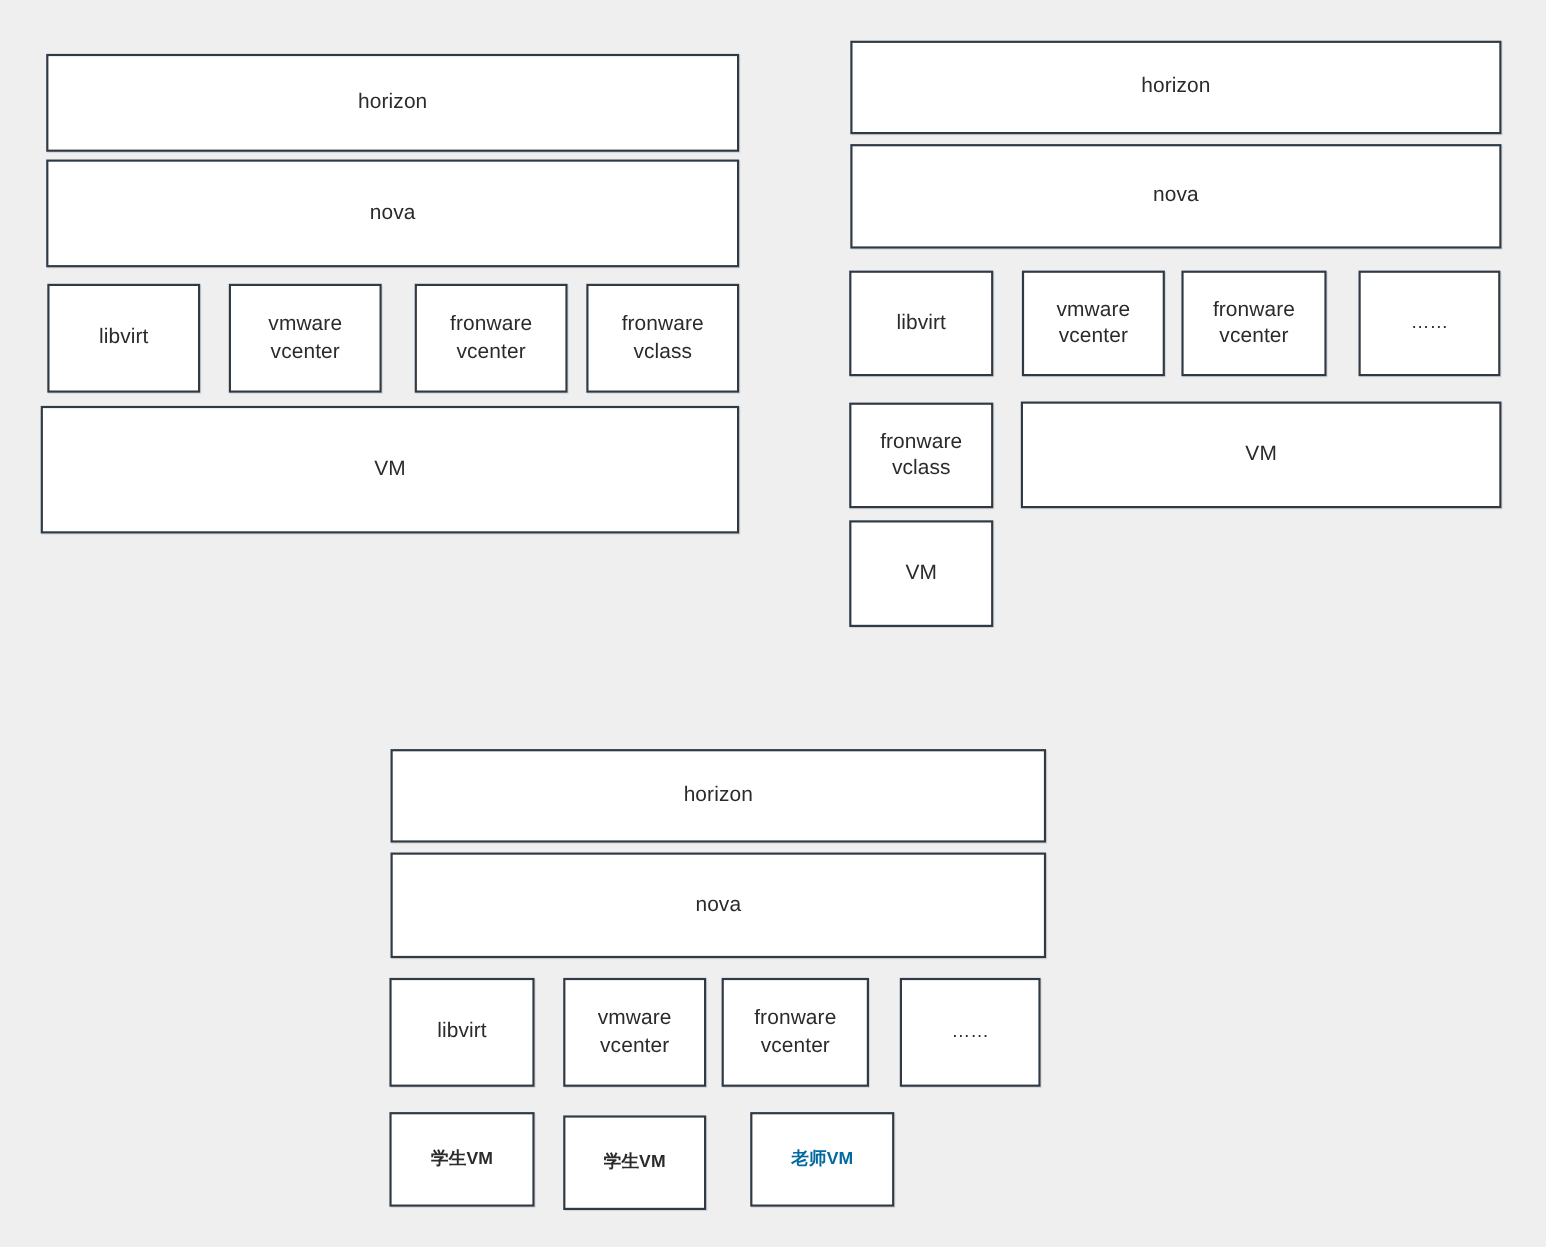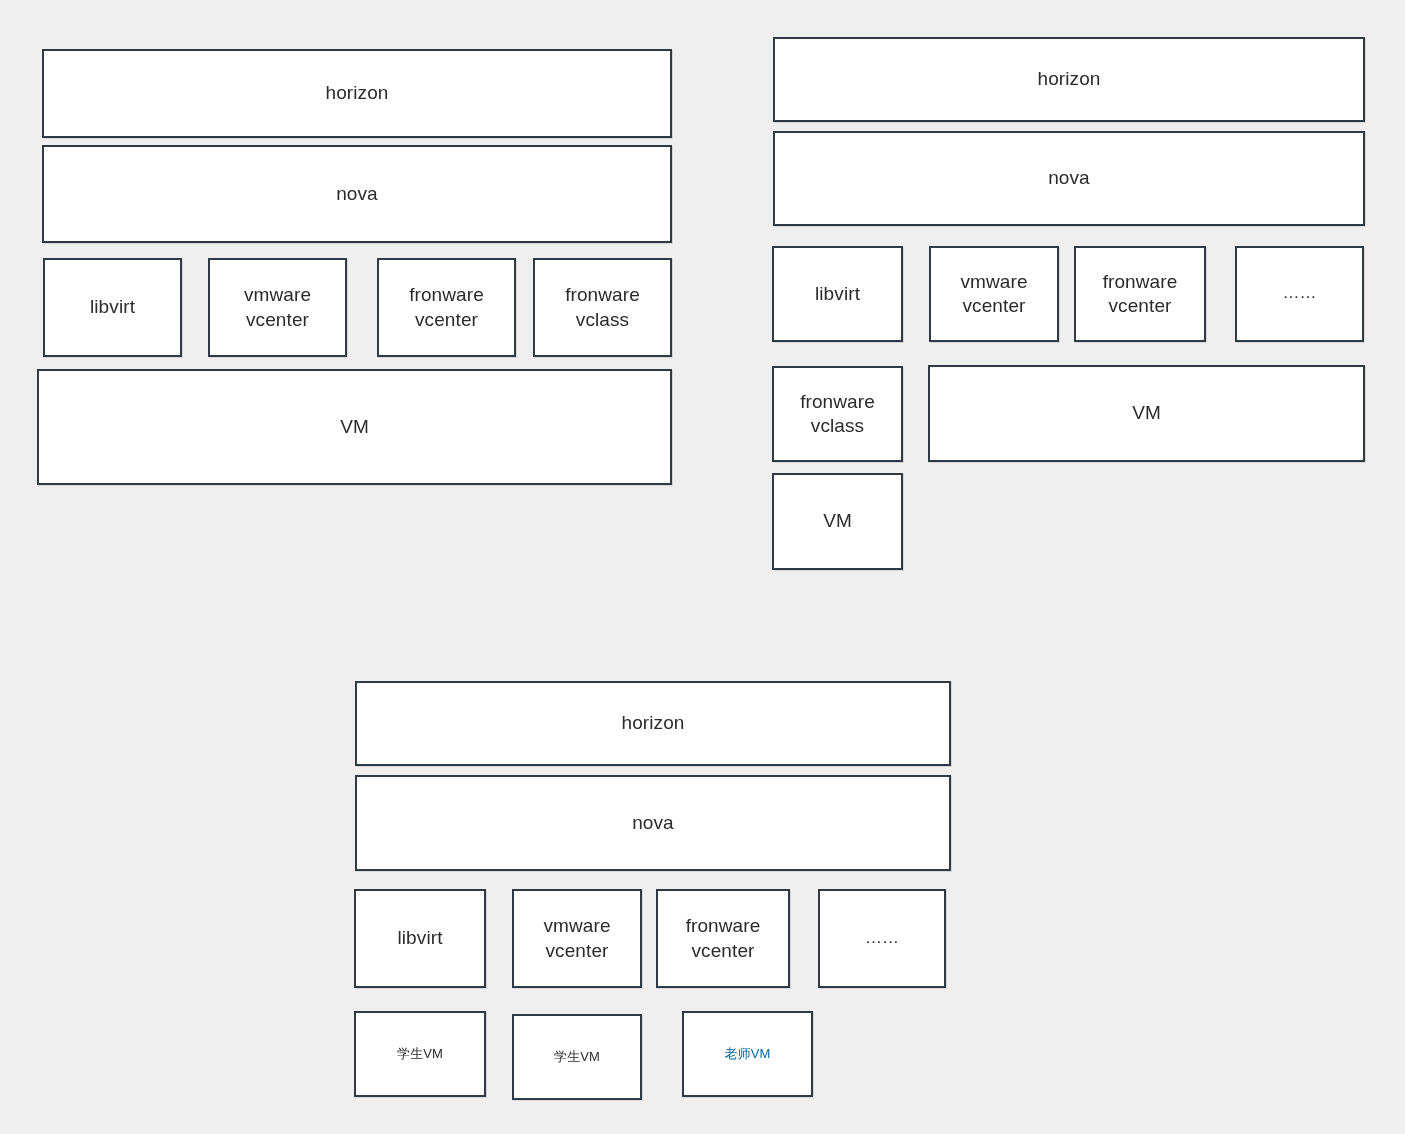--- a/index.html
+++ b/index.html
@@ -43,21 +43,22 @@
     display: block;
     white-space: pre-line;
     padding: 0 4px;
   }
   .node.dots .label {
     font-size: 17px;
     letter-spacing: 0px;
     transform: translateY(-1px);
   }
   .node.cjk .label {
-    font-size: 13px;
+    font-size: 16px;
+    font-weight: bold;
   }
 </style>
 </head>
 <body style="background: rgb(239, 239, 239);">
 
 <div id="canvas">
 
   <div class="diagram" style="left:0px; top:0px; width:700px; height:520px;">
 
     <div class="node" style="left: 42px; top: 49px; width: 630px; height: 89px; background: rgb(255, 255, 255); border-color: rgb(47, 58, 69); color: rgb(43, 43, 43);">

